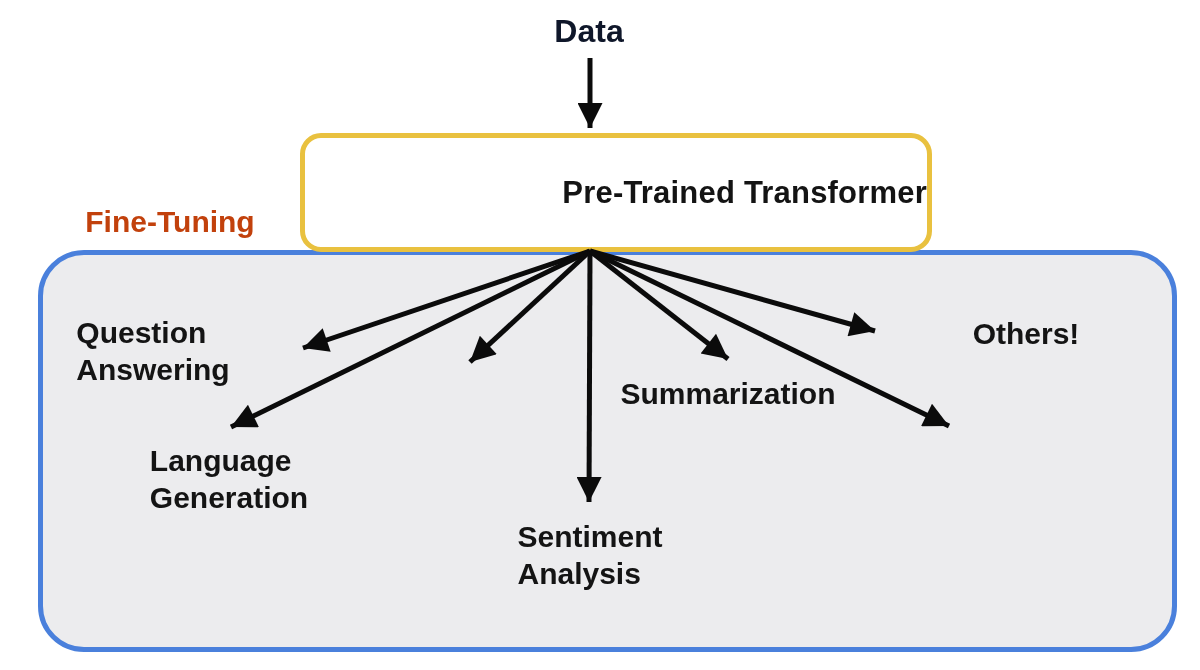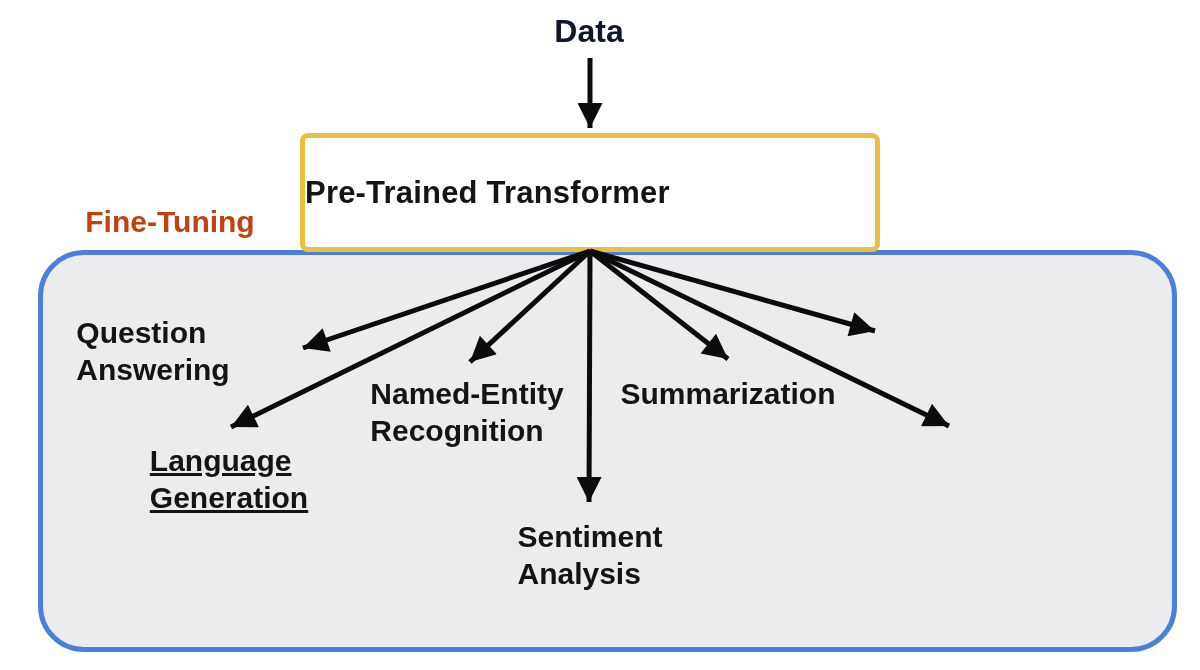--- a/index.html
+++ b/index.html
@@ -26,30 +26,30 @@
     background: #ececee;
     border: 5px solid #4a80dc;
     border-radius: 46px;
     z-index: 1;
   }
   
   .model-box {
     position: absolute;
     left: 300px;
     top: 133px;
-    width: 580px;
+    width: 632px;
     height: 119px;
     box-sizing: border-box;
     background: #ffffff;
     border: 5px solid #e9c13f;
-    border-radius: 8px;
+    border-radius: 21px;
     z-index: 2;
     display: flex;
     align-items: center;
-    justify-content: flex-start;
+    justify-content: flex-end;
   }
   .model-box .model-label {
     font-size: 31px;
     font-weight: bold;
     color: #141414;
     letter-spacing: 0.2px;
   }
   
   .data-label {
     position: absolute;
@@ -90,21 +90,21 @@
     transform: translate(-50%, -50%);
     font-size: 30px;
     font-weight: bold;
     color: #141414;
     text-align: left;
     white-space: pre-line;
     line-height: 37px;
     z-index: 4;
   }
   .task.question-answering   { left: 153px;  top: 351px; }
-  .task.language-generation  { left: 229px;  top: 479px; text-decoration: underline; }
+  .task.language-generation  { left: 229px;  top: 479px; }
   .task.named-entity         { left: 467px;  top: 412px; }
   .task.sentiment-analysis   { left: 590px;  top: 555px; }
   .task.summarization        { left: 728px;  top: 393px; }
   .task.paraphrase           { left: 951px;  top: 479px; }
   .task.others               { left: 1026px; top: 333px; }
 </style>
 </head>
 <body>
 
 <div class="stage">
@@ -134,23 +134,22 @@
     <line x1="590" y1="251" x2="875" y2="331" stroke="#0b0b0b" stroke-width="5" marker-end="url(#ah)"></line>
     <line x1="590" y1="251" x2="949" y2="426" stroke="#0b0b0b" stroke-width="5" marker-end="url(#ah)"></line>
   </svg>
 
   <div class="task question-answering">Question
 Answering</div>
 
   <div class="task language-generation">Language
 Generation</div>
 
-  <div class="task named-entity">Named-Entity
-Recognition</div>
 
   <div class="task summarization">Summarization</div>
 
   <div class="task sentiment-analysis">Sentiment
 Analysis</div>
 
 
+  <div class="task others">Others!</div>
 
 </div>
 
 </body></html>

